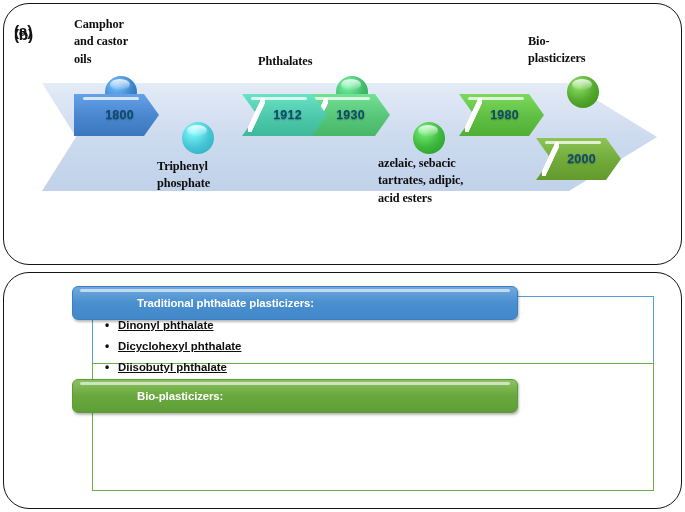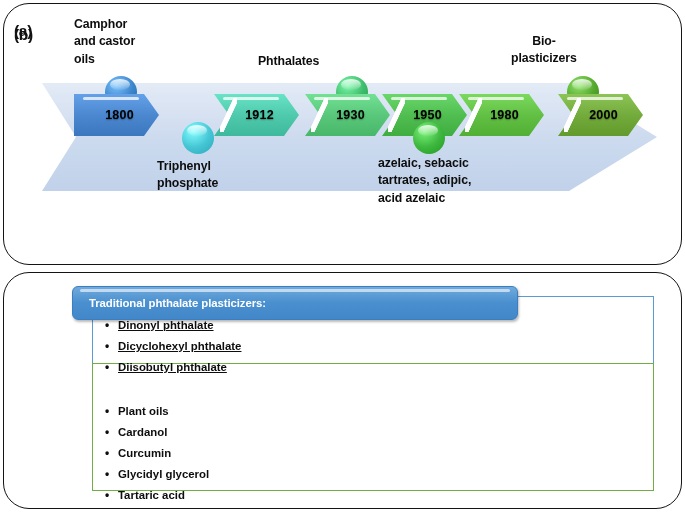--- a/index.html
+++ b/index.html
@@ -77,21 +77,21 @@
     background: rgba(255,255,255,0.75);
     border-radius: 2px;
   }
   .chev .slash {
     position:absolute; left:6px; top:4px;
     width: 17px; height: 34px;
     background: linear-gradient(115deg, transparent 40%, #ffffff 42%, #ffffff 58%, transparent 60%);
   }
   .chev .yr {
     position: relative;
-    color: #000000;
+    color: #0c4a6e;
     font-size: 12.5px;
     font-weight: bold;
     text-shadow: 0 1px 1.5px rgba(0,0,0,0.35);
     letter-spacing: 0.2px;
     padding-left: 6px;
   }
 
   
   .sphere {
     position: absolute;
@@ -105,20 +105,21 @@
   }
 
   
   .callout {
     position: absolute;
     font-size: 12.3px;
     font-weight: bold;
     color: #0d0d0d;
     line-height: 1.42;
     letter-spacing: -0.1px;
+    font-family: Liberation Serif, serif;
   }
 
   
   .sec-outline {
     position: absolute;
     background: #ffffff;
   }
   #outline-blue  { left: 92px; top: 296px; width: 562px; height: 78px;
                    border: 1px solid #5b9bd5; }
   #outline-green { left: 92px; top: 363px; width: 562px; height: 128px;
@@ -143,21 +144,21 @@
   }
   #hdr-green {
     left: 72px; top: 379px; width: 446px;
     background: linear-gradient(180deg,#8dc163 0%,#6aa83f 48%, #5f9e36 100%);
     border: 1px solid #5d9a36;
   }
   .sec-header .top-gloss {
     position:absolute; left:7px; right:7px; top:2px; height:3px;
     background: rgba(255,255,255,0.6); border-radius:2px;
   }
-  .sec-header .txt { position: relative; }
+  .sec-header .txt { position: relative; margin-left: 48px; }
 
   .bullets {
     position: absolute;
     font-size: 11.4px;
     font-weight: bold;
     color: #0d0d0d;
     line-height: 1.0;
     list-style: none;
     margin: 0; padding: 0;
   }
@@ -189,45 +190,39 @@
     <div id="bg-arrow">
       <div id="bg-arrow-grad"></div>
     </div>
 
     <div id="chev-row">
         <div class="chev first" style="left: 0px; width: 85px; z-index: 7;">
           <div class="body" style="background: linear-gradient(rgb(100, 161, 233) 0%, rgb(74, 135, 207) 52%, rgb(58, 119, 191) 100%);"></div>
           <div class="hl"></div>
           <span class="yr">1800</span>
         </div>
-        <div class="chev" style="left: 140px; width: 85px; z-index: 5;">
+        <div class="chev" style="left: 168px; width: 85px; z-index: 5;">
           <div class="body" style="background: linear-gradient(rgb(105, 227, 197) 0%, rgb(79, 201, 171) 52%, rgb(63, 185, 155) 100%);"></div>
           <div class="hl"></div>
           <div class="slash"></div>
           <span class="yr">1912</span>
         </div>
         <div class="chev" style="left: 231px; width: 85px; z-index: 4;">
           <div class="body" style="background: linear-gradient(rgb(114, 225, 147) 0%, rgb(88, 199, 121) 52%, rgb(72, 183, 105) 100%);"></div>
           <div class="hl"></div>
           <div class="slash"></div>
           <span class="yr">1930</span>
         </div>
-        <div class="chev" style="left: 308px; width: 85px; z-index: 3;">
-          <div class="body" style="background: linear-gradient(rgb(105, 215, 105) 0%, rgb(79, 189, 79) 52%, rgb(63, 173, 63) 100%);"></div>
-          <div class="hl"></div>
-          <div class="slash"></div>
-          <span class="yr">1950</span>
-        </div>
         <div class="chev" style="left: 385px; width: 85px; z-index: 2;">
           <div class="body" style="background: linear-gradient(rgb(123, 217, 94) 0%, rgb(97, 191, 68) 52%, rgb(81, 175, 52) 100%);"></div>
           <div class="hl"></div>
           <div class="slash"></div>
           <span class="yr">1980</span>
         </div>
-        <div class="chev" style="left: 484px; width: 85px; z-index: 1;">
+        <div class="chev" style="left: 462px; width: 85px; z-index: 1; margin-top: 44px;">
           <div class="body" style="background: linear-gradient(rgb(140, 197, 86) 0%, rgb(114, 171, 60) 52%, rgb(98, 155, 44) 100%);"></div>
           <div class="hl"></div>
           <div class="slash"></div>
           <span class="yr">2000</span>
         </div>
       </div>
 
     <div id="spheres">
         <div class="sphere" style="left: 104.5px; top: 76px; background: radial-gradient(circle at 36% 28%, rgb(121, 194, 255) 0%, rgb(61, 134, 204) 52%, rgb(31, 104, 174) 100%); z-index: 0;">
           <div class="shine"></div>
@@ -255,23 +250,23 @@
         <div class="callout" style="left: 157px; top: 158px;">
           <div>Triphenyl</div>
           <div>phosphate</div>
         </div>
         <div class="callout" style="left: 258px; top: 53px;">
           <div>Phthalates</div>
         </div>
         <div class="callout" style="left: 378px; top: 155px;">
           <div>azelaic, sebacic</div>
           <div>tartrates, adipic,</div>
-          <div>acid azelaic</div>
-        </div>
-        <div class="callout" style="left: 511px; top: 33px; text-align: center;">
+          <div>acid esters</div>
+        </div>
+        <div class="callout" style="left: 528px; top: 33px;">
           <div>Bio-</div>
           <div>plasticizers</div>
         </div>
       </div>
   </div>
 
   <div class="panel" id="panel-b"></div>
 
   <div class="panel-label" id="label-b">(b)</div>
 
@@ -282,22 +277,19 @@
     <div class="top-gloss"></div>
     <span class="txt">Traditional phthalate plasticizers:</span>
   </div>
 
   <ul class="bullets" id="bullets-blue">
       <li>Dinonyl phthalate</li>
       <li>Dicyclohexyl phthalate</li>
       <li>Diisobutyl phthalate</li>
     </ul>
 
-
-  <ul class="bullets" id="bullets-green">
-      <li>Plant oils</li>
-      <li>Cardanol</li>
-      <li>Curcumin</li>
-      <li>Glycidyl glycerol</li>
-      <li>Tartaric acid</li>
-    </ul>
+  <div class="sec-header" id="hdr-green">
+    <div class="top-gloss"></div>
+    <span class="txt">Bio-plasticizers:</span>
+  </div>
+
 
 </div>
 
 </body></html>

